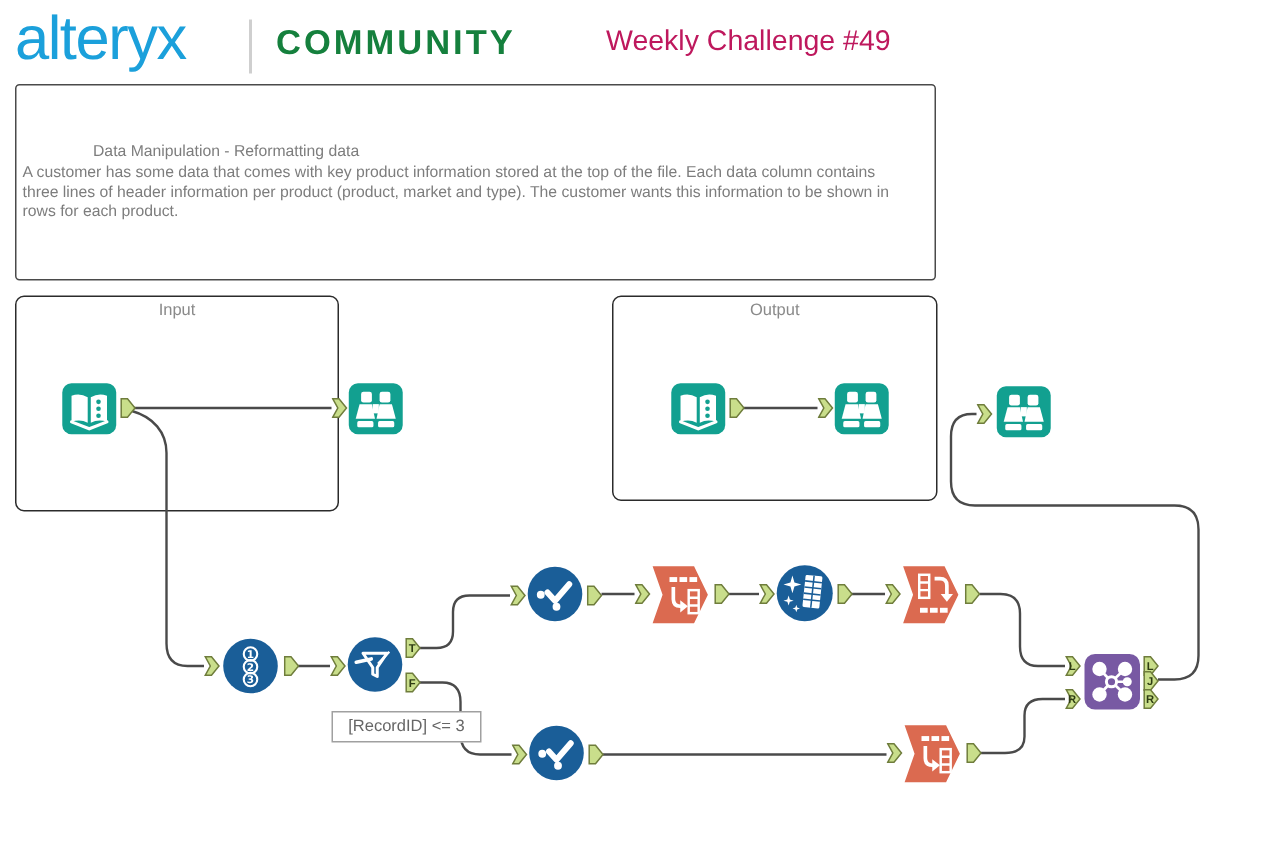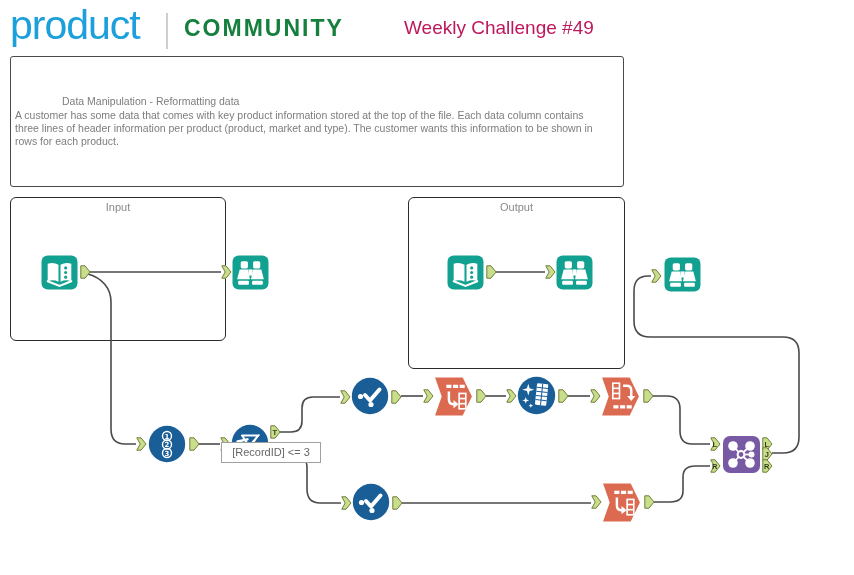--- a/index.html
+++ b/index.html
@@ -31,34 +31,34 @@
   .tool svg{display:block;}
   .anchor{position:absolute;z-index:3;}
   .anchor svg{display:block;}
 
   .annotation{position:absolute;z-index:4;background:#fff;border:1px solid #a0a0a0;
        color:#666;font-size:11px;text-align:center;box-sizing:border-box;line-height:19px;}
 </style>
 </head>
 <body>
 
-<div class="logo">product</div>
+<div class="logo">alteryx</div>
 <div class="logo-divider"></div>
 <div class="brand">COMMUNITY</div>
 <div class="page-title">Weekly Challenge #49</div>
 
 <div class="comment-box">
   <div class="c-title">Data Manipulation - Reformatting data</div>
   <div class="c-body">A customer has some data that comes with key product information stored at the top of the file.  Each data column contains three lines of header information per product (product, market and type).  The customer wants this information to be shown in rows for each product.</div>
 </div>
 
 <div class="container-box" id="container-input" style="left: 10px; top: 197px; width: 216px; height: 144px;">
   <span class="container-label">Input</span>
 </div>
-<div class="container-box" id="container-output" style="left: 408px; top: 197px; width: 217px; height: 172px;">
+<div class="container-box" id="container-output" style="left: 408px; top: 197px; width: 217px; height: 137px;">
   <span class="container-label">Output</span>
 </div>
 
 <svg id="wires" width="854" height="575">
     <path d="M 89,272 L 221,272" fill="none" stroke="#4A4A4A" stroke-width="1.6"></path>
     <path d="M 88,274 C 102,278 111,288 111,302 L 111,429 Q 111,444 125,444 L 136,444" fill="none" stroke="#4A4A4A" stroke-width="1.6"></path>
     <path d="M 198,444 L 220,444" fill="none" stroke="#4A4A4A" stroke-width="1.6"></path>
     <path d="M 280,432 L 291,432 Q 302,432 302,421 L 302,408 Q 302,397 313,397 L 340,397" fill="none" stroke="#4A4A4A" stroke-width="1.6"></path>
     <path d="M 280,455 L 295,455 Q 307,455 307,468 L 307,489 Q 307,503 320,503 L 341,503" fill="none" stroke="#4A4A4A" stroke-width="1.6"></path>
     <path d="M 401,396 L 423,396" fill="none" stroke="#4A4A4A" stroke-width="1.6"></path>
@@ -387,13 +387,13 @@
       </svg>
     </div>
     <div class="anchor" style="left: 762px; top: 459px;">
       <svg width="11" height="14" viewBox="0 0 11 14">
         <path d="M0.8 0.8 L5 0.8 L10 7 L5 13.2 L0.8 13.2 Z" fill="#C9DE8B" stroke="#6F7D3C" stroke-width="1"></path>
         <text x="4.8" y="9.8" font-family="'Liberation Sans',sans-serif" font-size="7.5" font-weight="bold" fill="#2F3D14" text-anchor="middle">R</text>
       </svg>
     </div>
   </div>
 
-<div class="annotation" style="left: 221px; top: 442px; width: 100px; height: 21px;">[RecordID] &lt;= 3</div>
+<div class="annotation" style="left: 221px; top: 474px; width: 100px; height: 21px;">[RecordID] &lt;= 3</div>
 
 </body></html>

